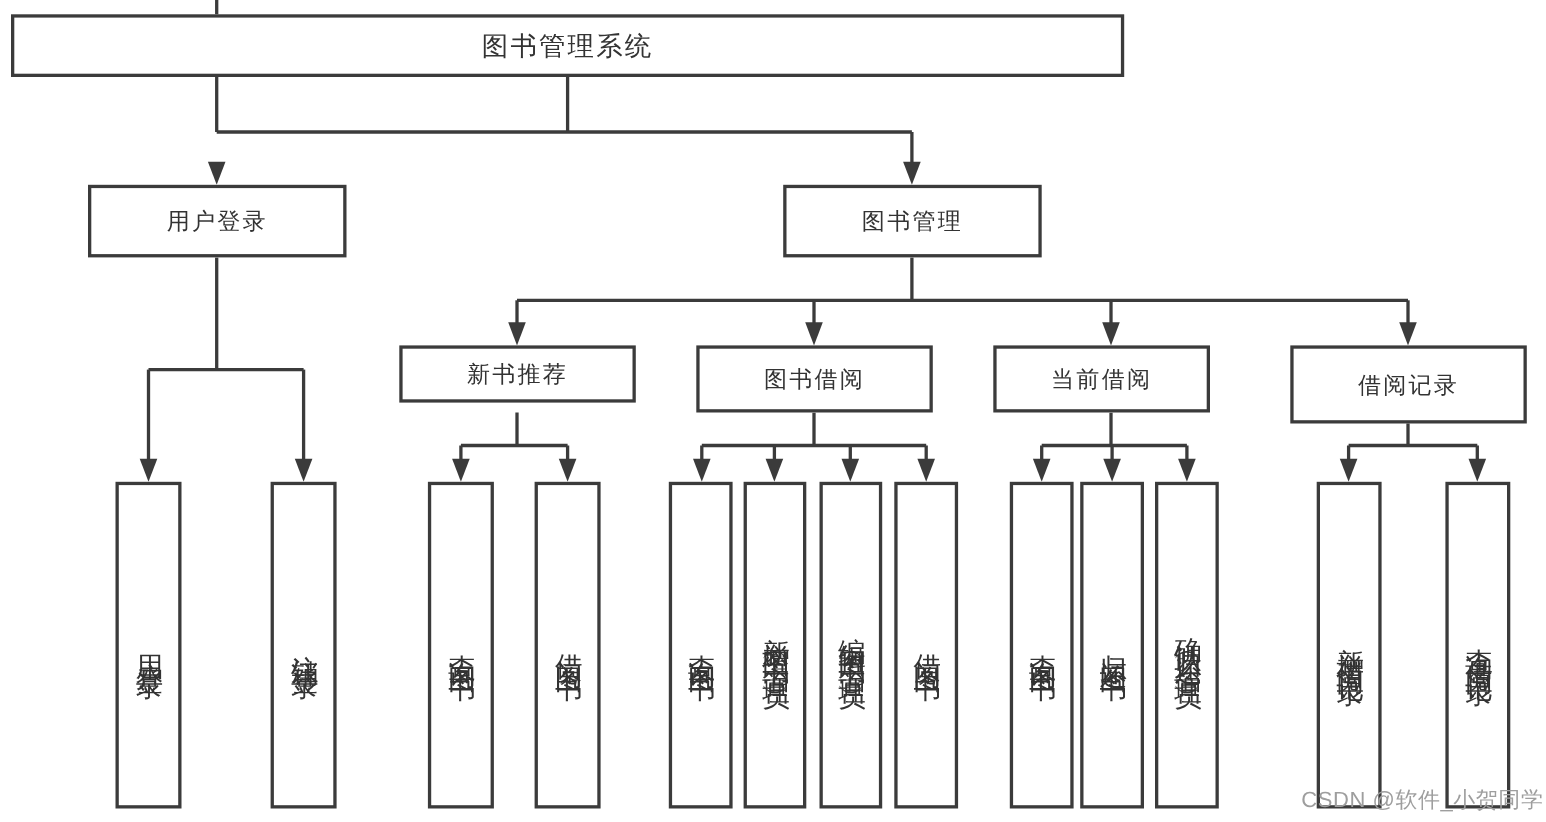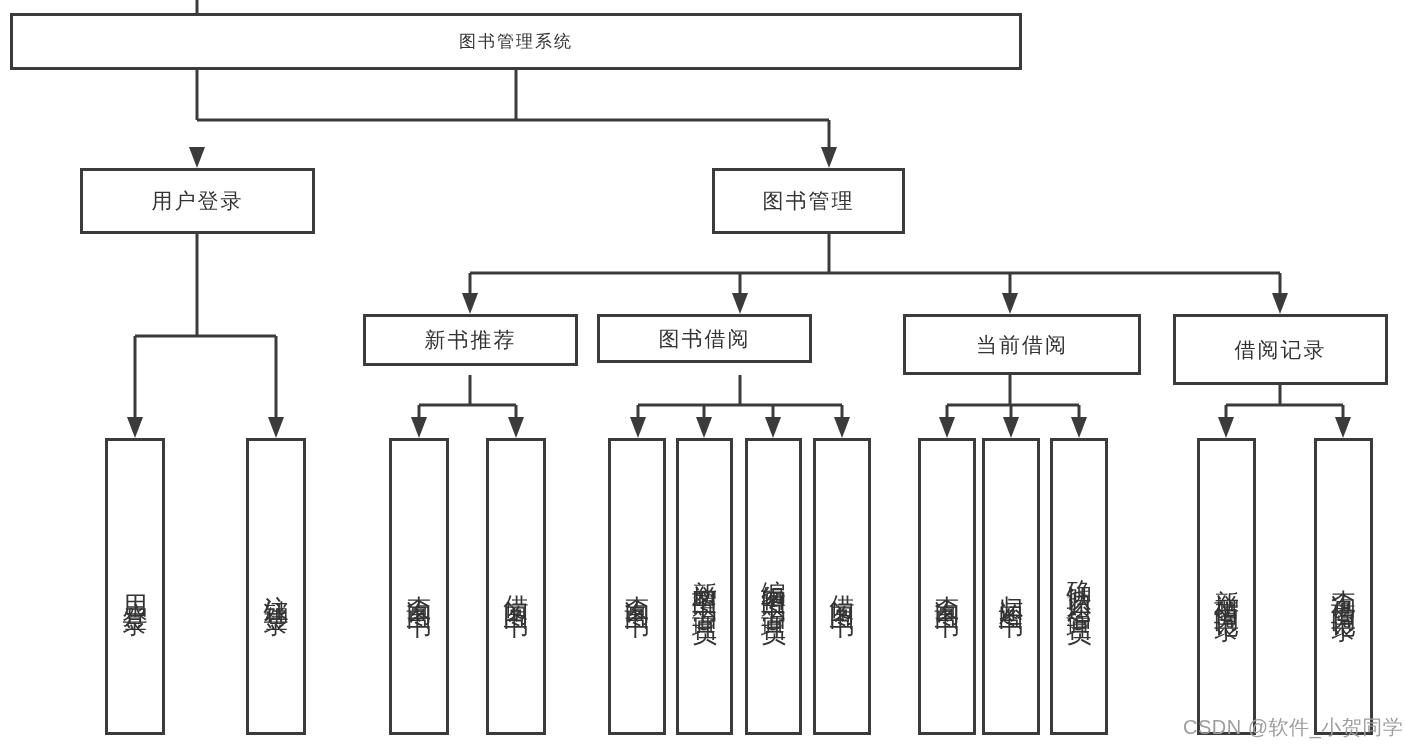--- a/index.html
+++ b/index.html
@@ -29,21 +29,21 @@
     position: absolute;
     background: #ffffff;
     border: 3px solid var(--line);
     color: var(--text);
     display: flex;
     align-items: center;
     justify-content: center;
     text-align: center;
   }
   .h-label { font-size: 21px; letter-spacing: 2px; white-space: nowrap; }
-  .root-label { font-size: 17px; letter-spacing: 2px; }
+  .root-label { font-size: 24px; letter-spacing: 2px; }
   .leaf {
     writing-mode: vertical-rl;
     text-orientation: mixed;
     font-size: 25px;
     letter-spacing: 6px;
     line-height: 1.0;
   }
   .watermark {
     position: absolute;
     left: 1183px;
@@ -114,31 +114,31 @@
       <polygon points="1335,417 1351,417 1343,438"></polygon>
     </svg>
 
   <div class="box" style="left:10px; top:13px; width:1012px; height:57px">
     <span class="root-label">图书管理系统</span>
   </div>
 
   <div class="box" style="left:80px; top:168px; width:235px; height:66px">
     <span class="h-label">用户登录</span>
   </div>
-  <div class="box" style="left:712px; top:168px; width:193px; height:66px">
+  <div class="box" style="left:712px; top:168px; width:235px; height:66px">
     <span class="h-label">图书管理</span>
   </div>
 
   <div class="box" style="left:363px; top:314px; width:215px; height:52px">
     <span class="h-label">新书推荐</span>
   </div>
-  <div class="box" style="left:597px; top:314px; width:215px; height:49px">
+  <div class="box" style="left:633px; top:314px; width:215px; height:61px">
     <span class="h-label">图书借阅</span>
   </div>
-  <div class="box" style="left:903px; top:314px; width:238px; height:61px">
+  <div class="box" style="left:903px; top:314px; width:197px; height:61px">
     <span class="h-label">当前借阅</span>
   </div>
   <div class="box" style="left:1173px; top:314px; width:215px; height:71px">
     <span class="h-label">借阅记录</span>
   </div>
 
   <div class="box leaf" style="left:105px; top:438px; width:60px; height:297px">用户登录</div>
   <div class="box leaf" style="left:246px; top:438px; width:60px; height:297px">注销登录</div>
 
   <div class="box leaf" style="left:389px; top:438px; width:60px; height:297px">查询图书</div>

